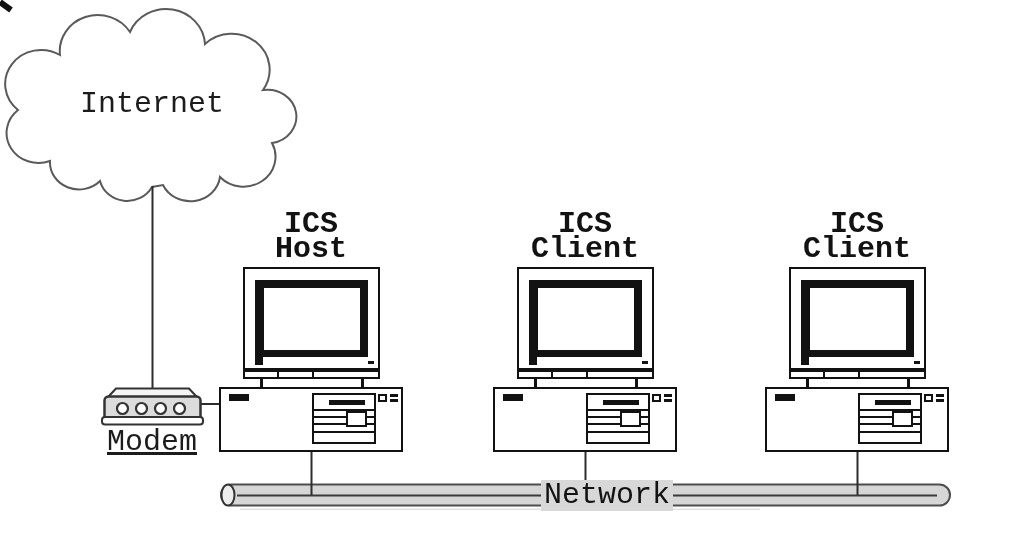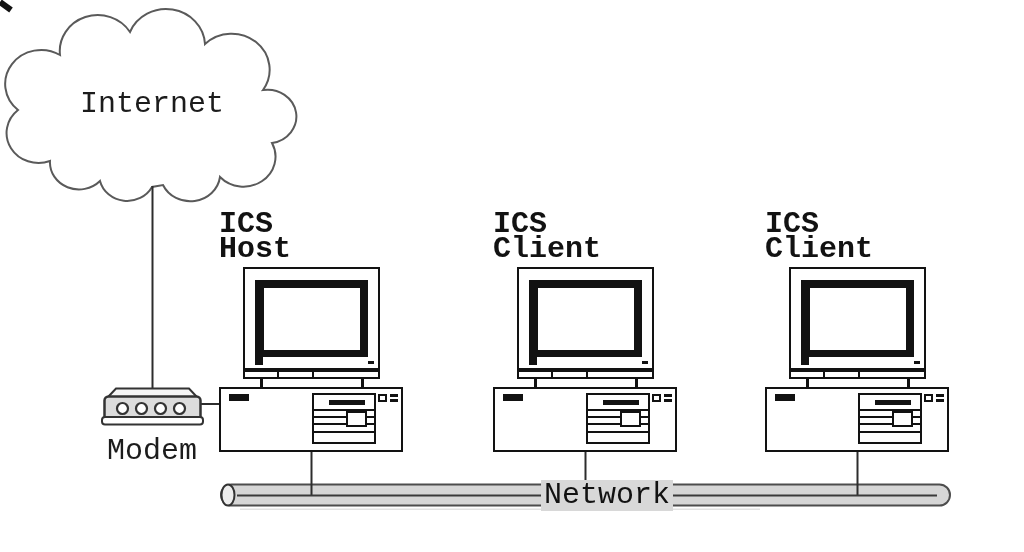--- a/index.html
+++ b/index.html
@@ -3,27 +3,27 @@
 <meta charset="utf-8">
 <style>
   html,body{margin:0;padding:0;background:#fff;}
   .canvas{position:relative;width:1024px;height:552px;background:#ffffff;overflow:hidden;
           font-family:"Liberation Mono", monospace;color:#161616;padding-left:24px;}
   svg.layer{position:absolute;left:0;top:0;z-index:1;}
 
   
   .node-label{position:absolute;text-align:center;font:30px/32px "Liberation Mono", monospace;color:#1c1c1c;z-index:3;}
   .internet-label{left:10px;top:88px;width:284px;}
-  .modem-label{left:62px;top:435px;width:180px;}
+  .modem-label{left:62px;top:426px;width:180px;text-decoration:underline;}
   .network-label{left:517px;top:480px;width:132px;height:31px;background:#d8d8d8;
                  font:30px/31px "Liberation Mono", monospace;color:#121212;margin-left:24px;}
 
   
   .computer{position:absolute;top:200px;width:184px;height:252px;z-index:2;}
-  .computer .clabel{position:absolute;left:0;top:12px;width:100%;
+  .computer .clabel{position:absolute;left:0;top:12px;width:100%;text-align:center;
                     font:bold 30px/25px "Liberation Mono", monospace;color:#121212;}
   .monitor{position:absolute;left:24px;top:67px;width:137px;height:103px;border:2px solid #121212;
            background:#fff;box-sizing:border-box;}
   .frame{position:absolute;left:10px;top:11px;width:113px;height:77px;background:#121212;}
   .screen{position:absolute;left:9px;top:8px;width:96px;height:62px;background:#fff;}
   .tab-bl{position:absolute;left:0;bottom:-8px;width:8px;height:8px;background:#121212;}
   .power-dot{position:absolute;left:123px;top:92px;width:6px;height:3px;background:#121212;}
   .stand{position:absolute;left:24px;top:170px;width:137px;height:9px;border:2px solid #121212;
          box-sizing:border-box;background:#fff;}
   .stand-div{position:absolute;top:0;width:2px;height:100%;background:#121212;}

